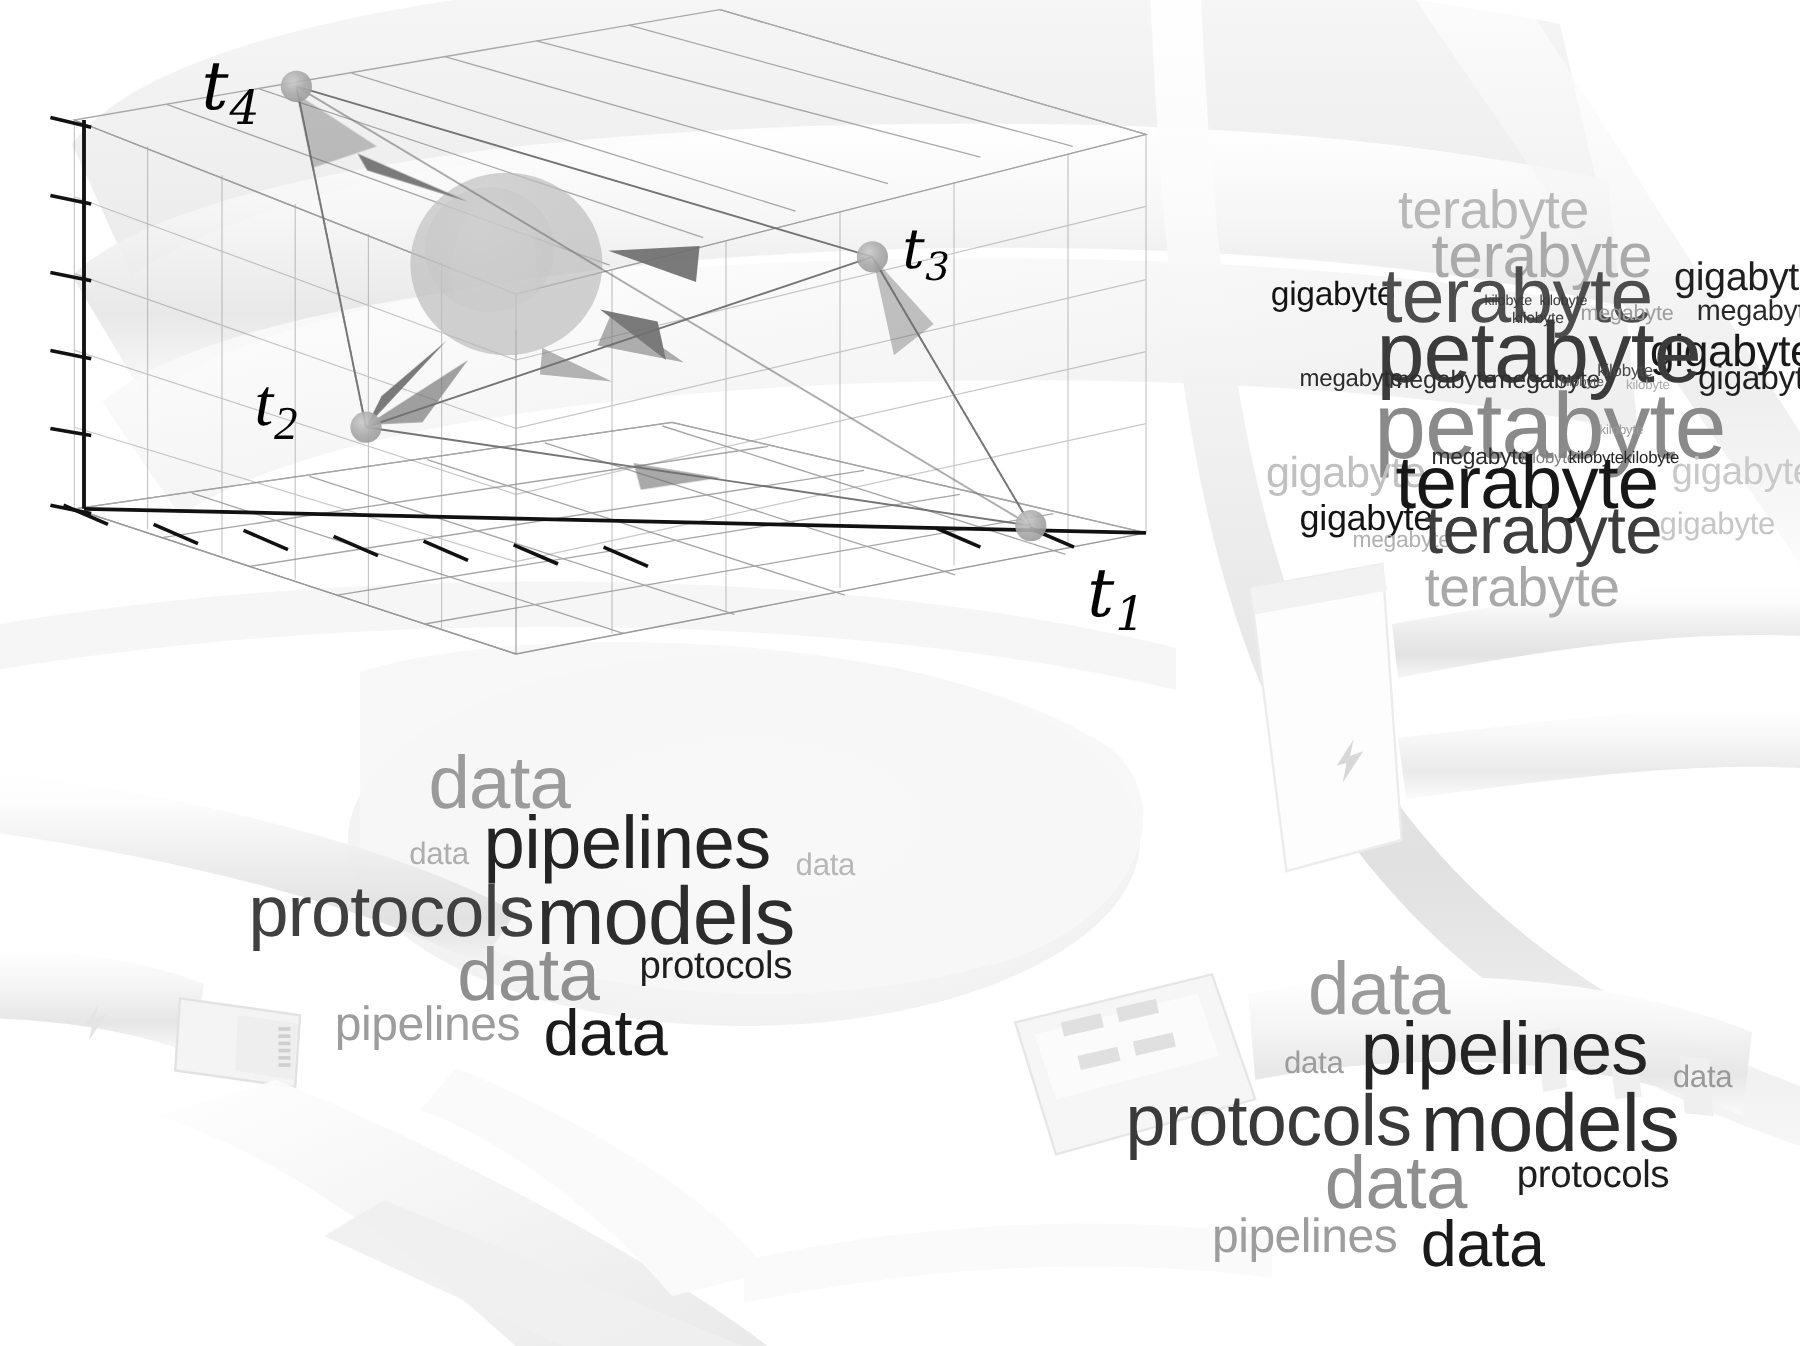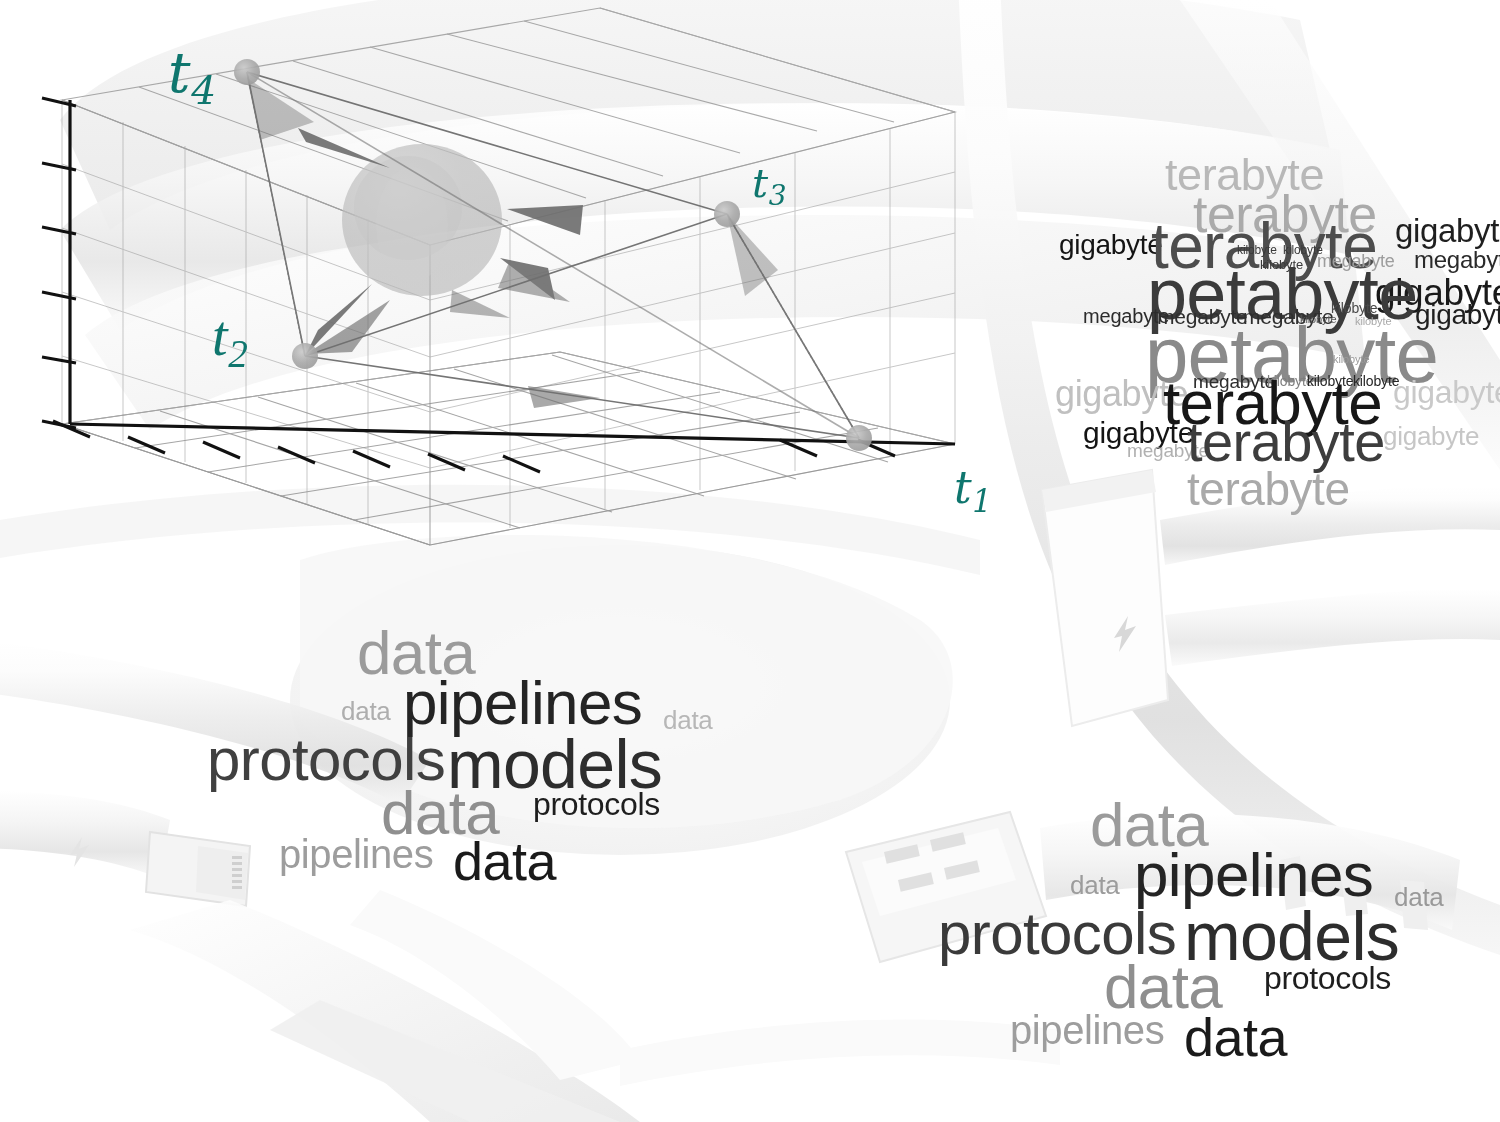--- a/index.html
+++ b/index.html
@@ -25,21 +25,21 @@
 
   
   #plot3d {
     position: absolute;
     left: 0; top: 0;
     width: 1000px; height: 600px;
     pointer-events: none;
   }
   .axlabel {
     position: absolute;
-    color: #0f766e;
+    color: #000000;
     font-style: italic;
     font-family: "DejaVu Serif", serif;
     user-select: none;
   }
   .axlabel .sub {
     font-size: 0.70em;
     position: relative;
     top: 0.30em;
     left: 0.02em;
   }
@@ -299,27 +299,27 @@
         <polygon points="528,386 600,398 534,408" opacity="0.65"></polygon>
 
         <polygon points="936,205 1000,198 996,236" opacity="0"></polygon>
       </g>
     </svg>
 
     
     <div class="axlabel" style="left:168px; top:40px; font-size:56px;">
       <span>t</span><span class="sub">4</span>
     </div>
-    <div class="axlabel" style="left:752px; top:160px; font-size:40px;">
+    <div class="axlabel" style="left:752px; top:180px; font-size:46px;">
       <span>t</span><span class="sub">3</span>
     </div>
     <div class="axlabel" style="left:212px; top:304px; font-size:56px;font-family:Liberation Serif, serif;">
       <span>t</span><span class="sub">2</span>
     </div>
-    <div class="axlabel" style="left:954px; top:462px; font-size:44px;">
+    <div class="axlabel" style="left:906px; top:462px; font-size:56px;">
       <span>t</span><span class="sub">1</span>
     </div>
 
     
     <svg width="1000" height="600" viewBox="0 0 1000 600" style="position:absolute;left:0;top:0;">
       <g>
         <circle cx="247" cy="72" r="13" fill="url(#ptG)" opacity="0.9"></circle>
         <circle cx="727" cy="214" r="13" fill="url(#ptG)" opacity="0.9"></circle>
         <circle cx="305" cy="356" r="13" fill="url(#ptG)" opacity="0.9"></circle>
         <circle cx="859" cy="438" r="13" fill="url(#ptG)" opacity="0.9"></circle>

